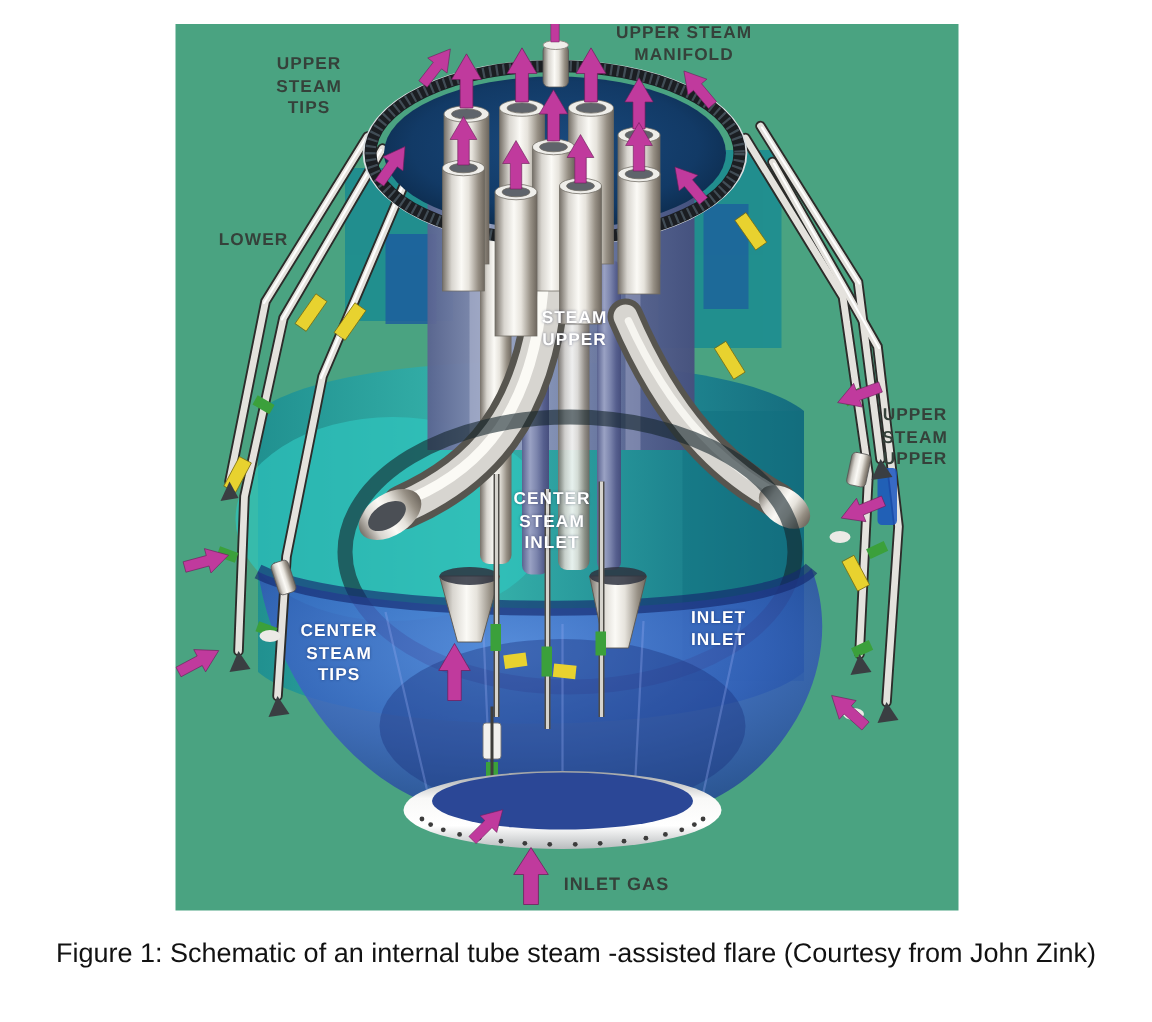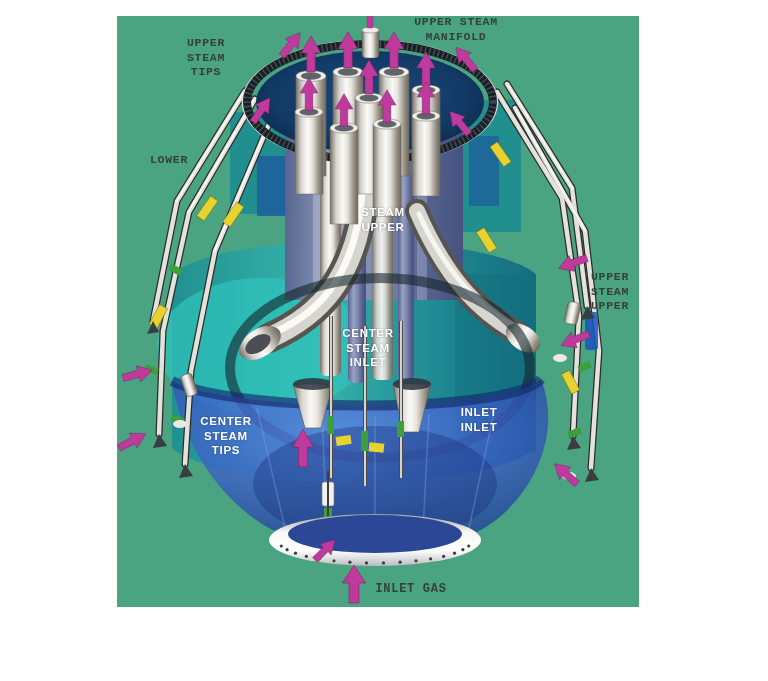--- a/index.html
+++ b/index.html
@@ -5,21 +5,21 @@
   html,body{margin:0;padding:0;background:#ffffff;}
   #page{position:relative;width:768px;height:681px;background:#ffffff;overflow:hidden;
         font-family:"Liberation Sans", sans-serif;}
   #figure-image{position:absolute;left:117px;top:16px;width:522px;height:591px;
         background:var(--bg-green);}
   #figure-image svg{position:absolute;left:0;top:0;}
   .lbl{position:absolute;transform:translateX(-50%);text-align:center;
        font-size:11.5px;font-weight:bold;letter-spacing:0.7px;line-height:14.5px;
        white-space:nowrap;pointer-events:none;}
   .lbl span{display:block;}
-  .lbl.dark{color:var(--label-dark);font-family:Liberation Mono, monospace;}
+  .lbl.dark{color:var(--label-dark);}
   .lbl.light{color:var(--label-light);text-shadow:0 0 2px rgba(10,20,60,0.45);}
   #caption{position:absolute;left:0;top:621px;width:768px;text-align:center;
        color:#121212;font-size:18px;line-height:28px;}
 </style>
 </head>
 <body>
 
 <div id="page">
 
   <div id="figure-image">
@@ -330,13 +330,14 @@
       <span>TIPS</span>
   </div>
   <div class="lbl light" style="left:479px;top:405px">
     <span>INLET</span>
       <span>INLET</span>
   </div>
   <div class="lbl dark" style="left:411px;top:582px;font-size:12px">
     <span>INLET GAS</span>
   </div>
 
+  <div id="caption">Figure 1: Schematic of an internal tube steam -assisted flare (Courtesy from John Zink)</div>
 </div>
 
 </body></html>

